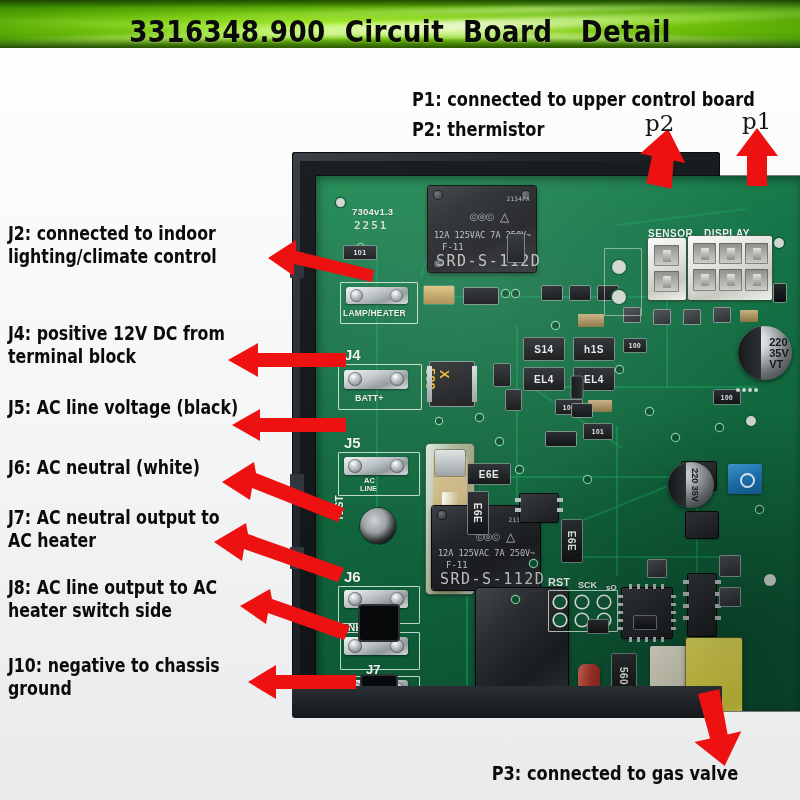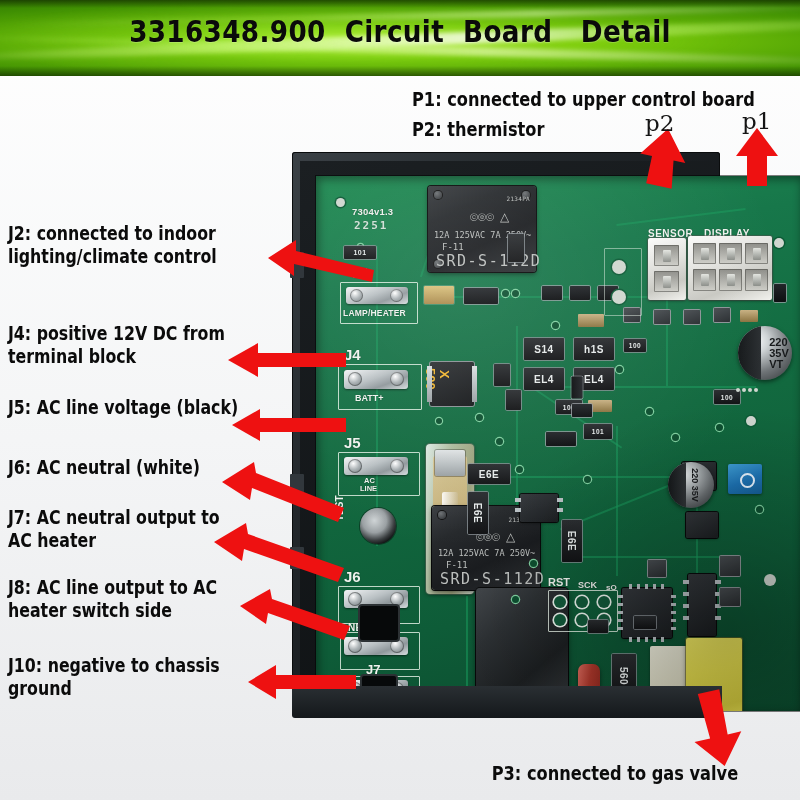--- a/index.html
+++ b/index.html
@@ -7,21 +7,21 @@
   body{
     width:800px;height:800px;overflow:hidden;
     background:#fdfdfd;
     font-family:"Liberation Sans", sans-serif;
     position:relative;
   }
   #page{position:absolute;left:0;top:0;width:800px;height:800px;overflow:hidden;
         background:linear-gradient(180deg,#ffffff 0%,#f4f5f6 55%,#e9eaec 100%);}
 
   
-  .banner{position:absolute;left:0;top:0;width:800px;height:76px;overflow:hidden;
+  .banner{position:absolute;left:0;top:0;width:800px;height:48px;overflow:hidden;
           background:#2a6a00;}
   .banner .bgdark{position:absolute;inset:0;
     background:
       radial-gradient(160% 120% at 50% 55%, #9ede16 0%, #76c70a 18%, #3f8f02 45%, #1d5400 75%, #0d3300 100%);
   }
   .banner .swoosh1{position:absolute;left:-8%;top:-40%;width:120%;height:150%;
     border-radius:50%;
     background:radial-gradient(60% 50% at 42% 62%, rgba(190,255,80,.55) 0%, rgba(140,220,30,.20) 38%, rgba(0,0,0,0) 70%);
     filter:blur(1px);}
   .banner .swoosh2{position:absolute;left:-10%;top:26%;width:130%;height:40%;

